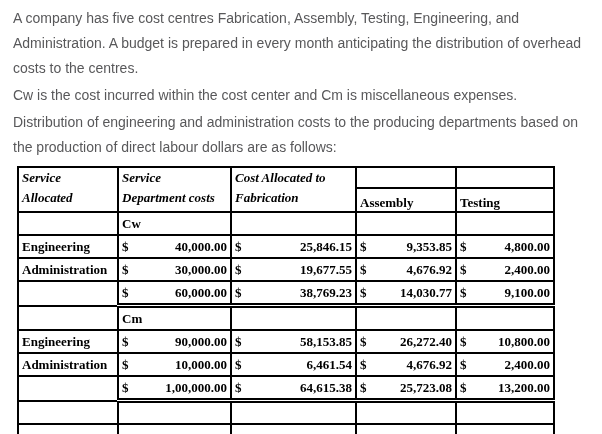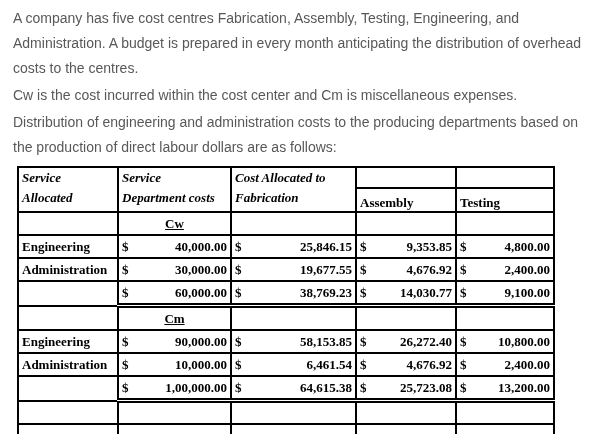--- a/index.html
+++ b/index.html
@@ -41,21 +41,21 @@
     white-space: nowrap;
     font-weight: bold;
   }
   .cost-table tr.hr1 td, .cost-table tr.hr1 th { height: 19px; }
   .cost-table tr.hr2 th { height: 22px; }
 
   th { text-align: left; }
   th.hcell { vertical-align: top; line-height: 20px; font-style: italic; }
   th.hbot  { vertical-align: bottom; line-height: 16px; }
 
-  td.sec-label { text-align: center; text-decoration: underline; }
+  td.sec-label { text-align: left; }
 
   .money {
     display: flex;
     justify-content: space-between;
     align-items: baseline;
   }
   .money .val { text-align: right; }
 
   tr.total-row td.amt { border-bottom: 5px double #000000; }
   tr.total-row td.dept { border-bottom: 2px solid #000000; }

